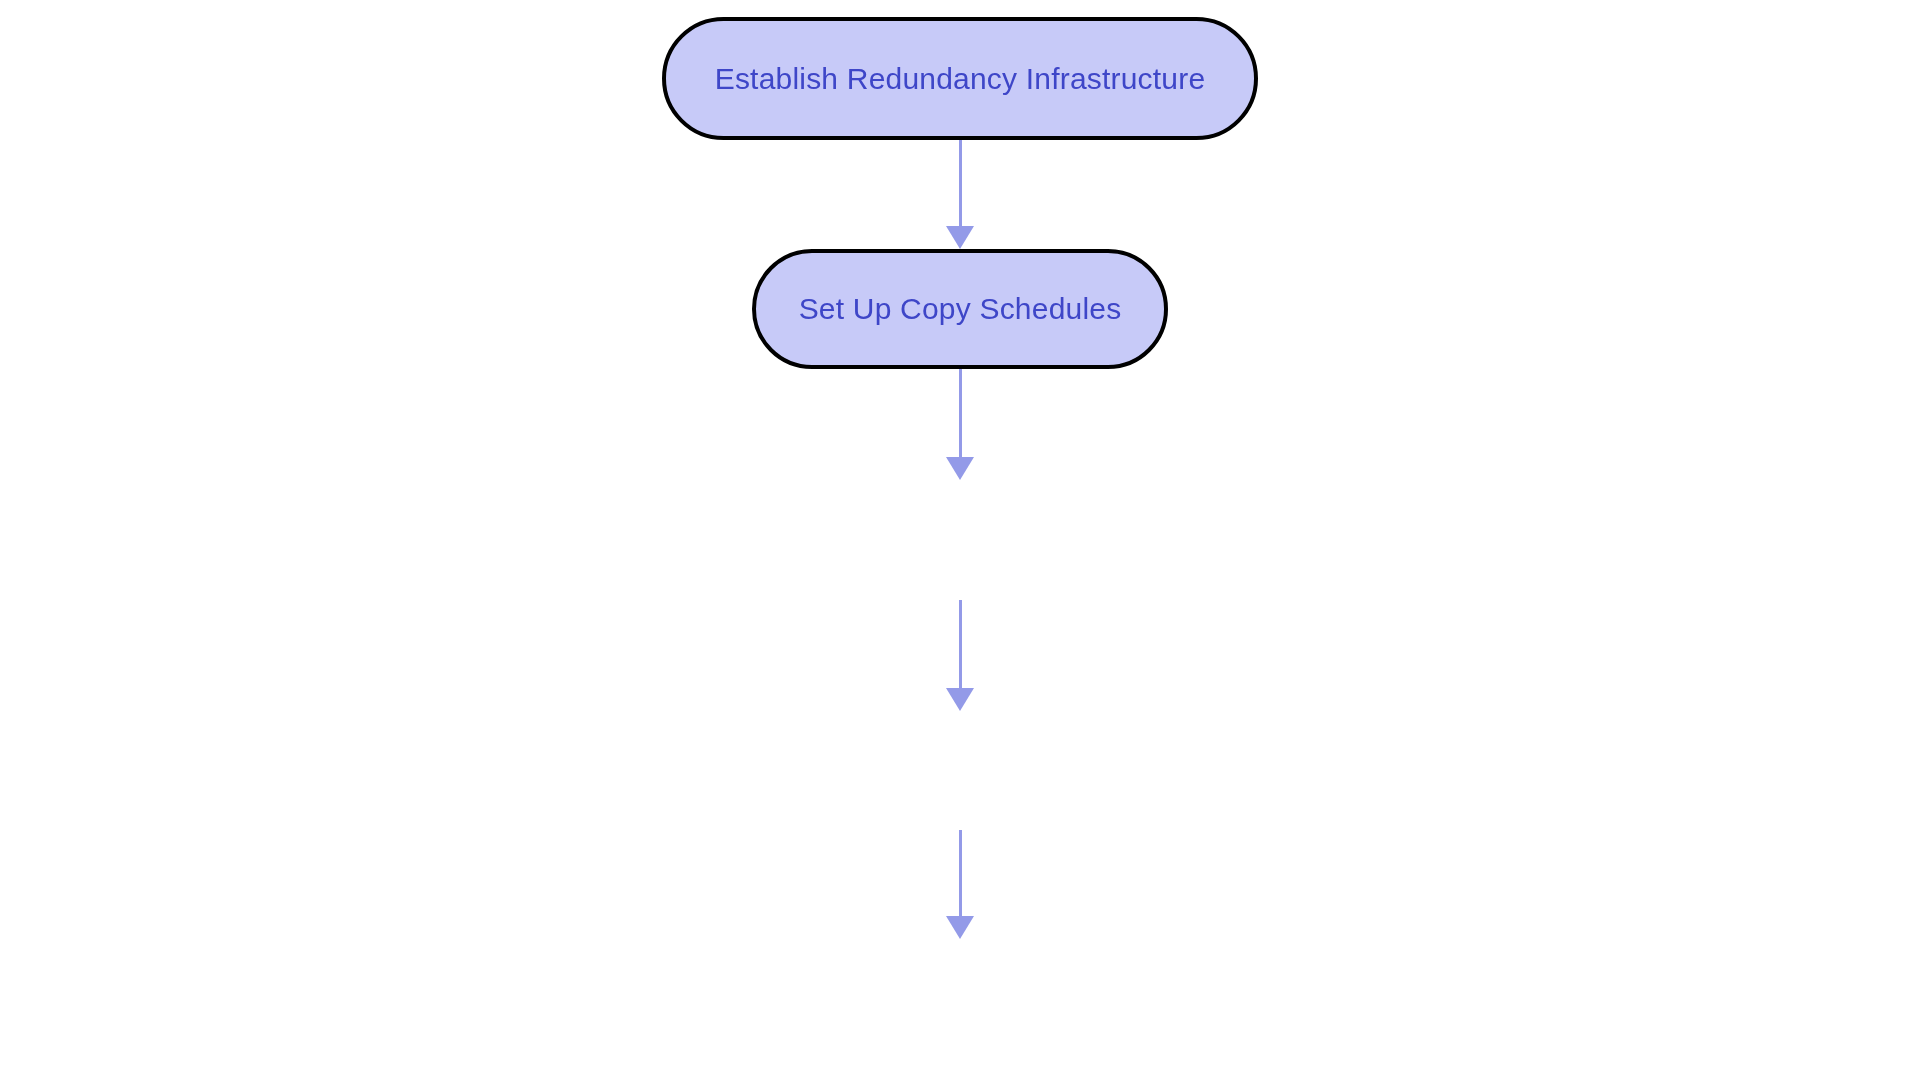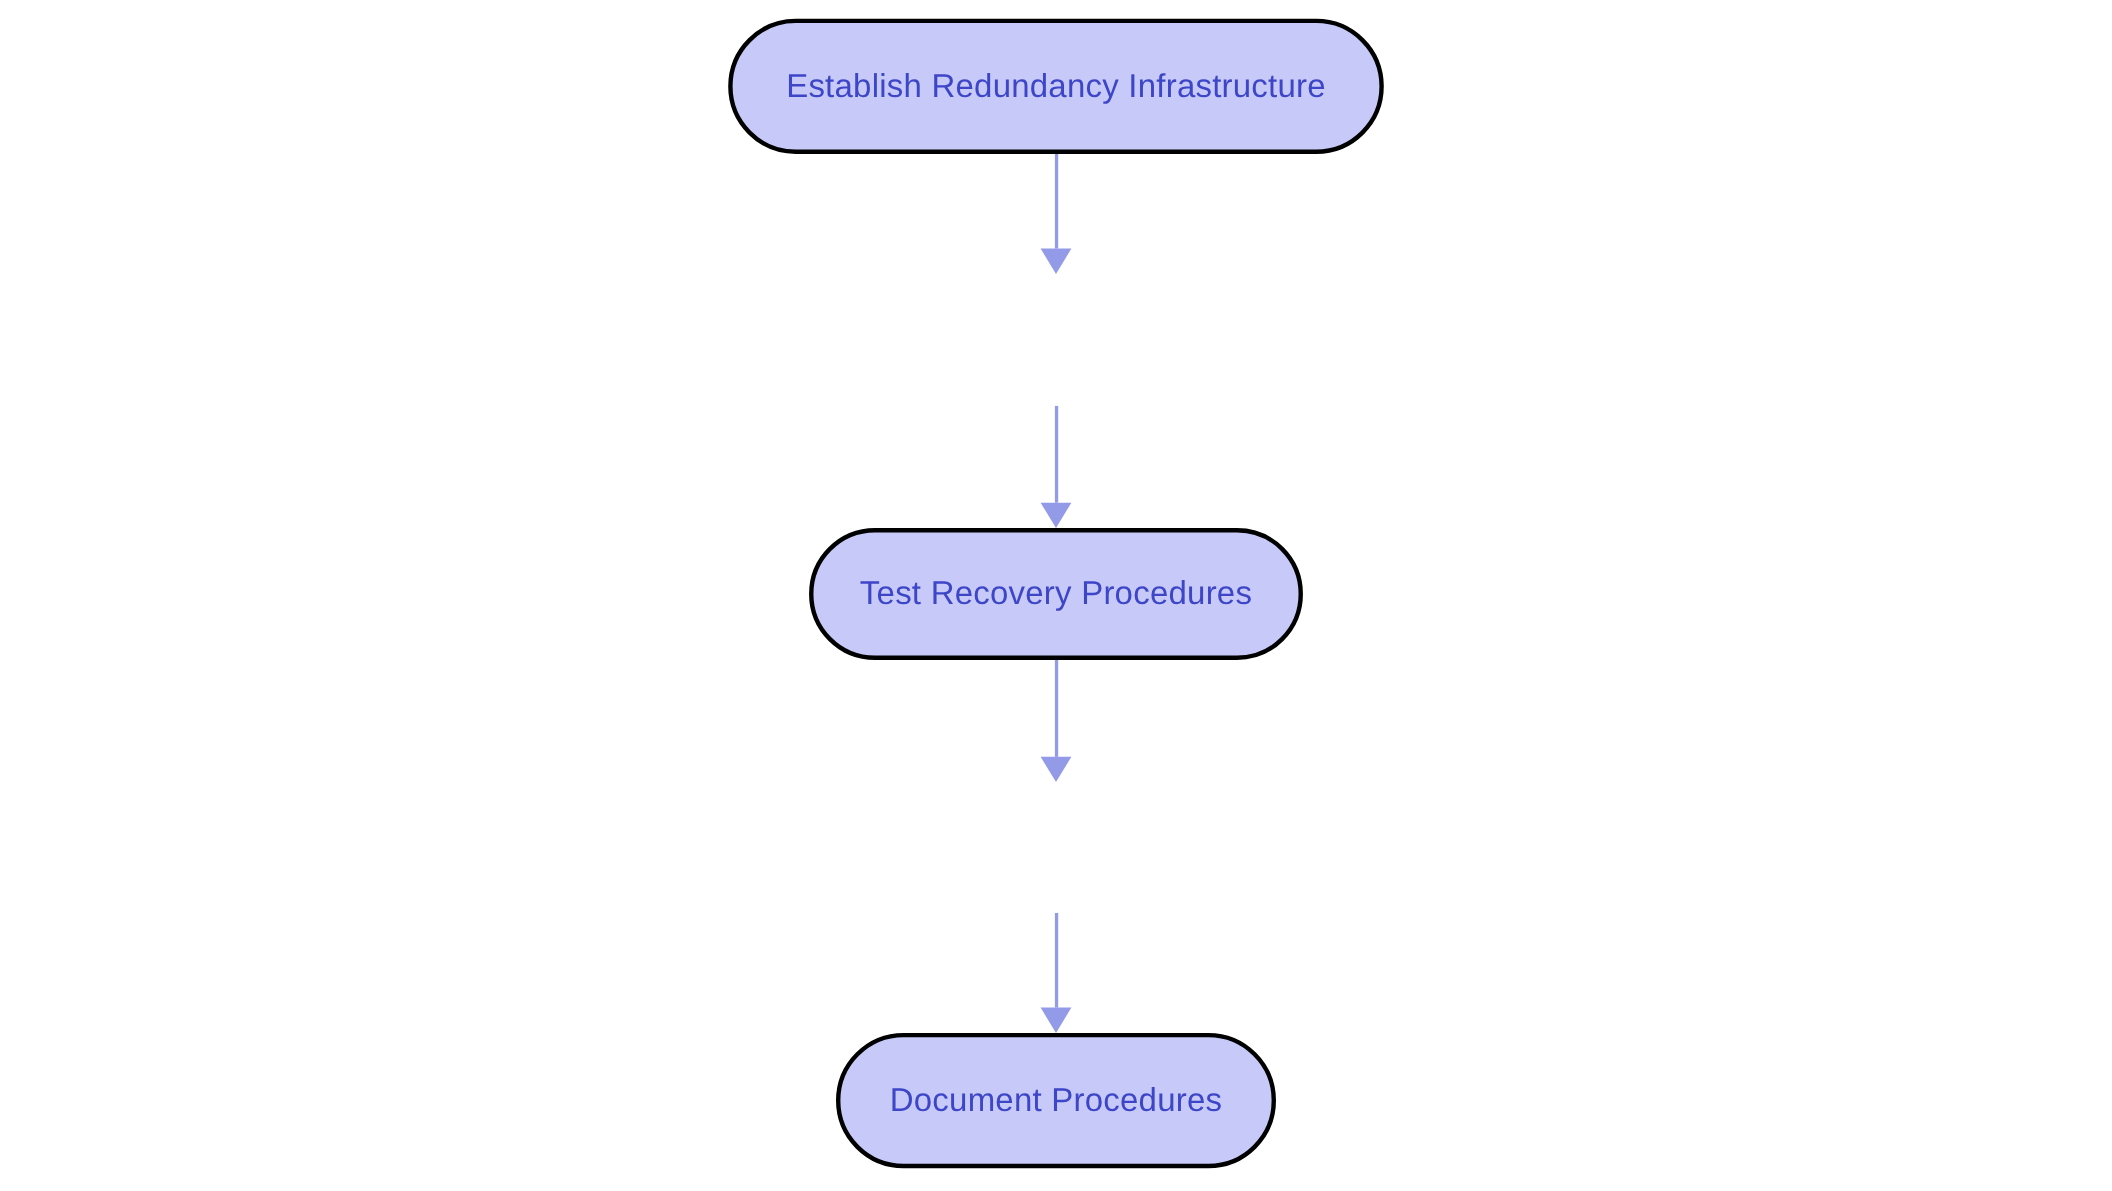--- a/index.html
+++ b/index.html
@@ -74,38 +74,35 @@
 
   <div class="node n1">
     <span class="node-label">Establish Redundancy Infrastructure</span>
   </div>
 
   <div class="edge a1">
     <div class="edge-line"></div>
     <div class="edge-head"></div>
   </div>
 
+  <div class="node n2">
+    <span class="node-label">Set Up Copy Schedules</span>
+  </div>
 
   <div class="edge a2">
     <div class="edge-line"></div>
     <div class="edge-head"></div>
   </div>
 
-  <div class="node n3">
-    <span class="node-label">Test Recovery Procedures</span>
-  </div>
 
   <div class="edge a3">
     <div class="edge-line"></div>
     <div class="edge-head"></div>
   </div>
 
 
   <div class="edge a4">
     <div class="edge-line"></div>
     <div class="edge-head"></div>
   </div>
 
-  <div class="node n5">
-    <span class="node-label">Document Procedures</span>
-  </div>
 
 </div>
 
 </body></html>

